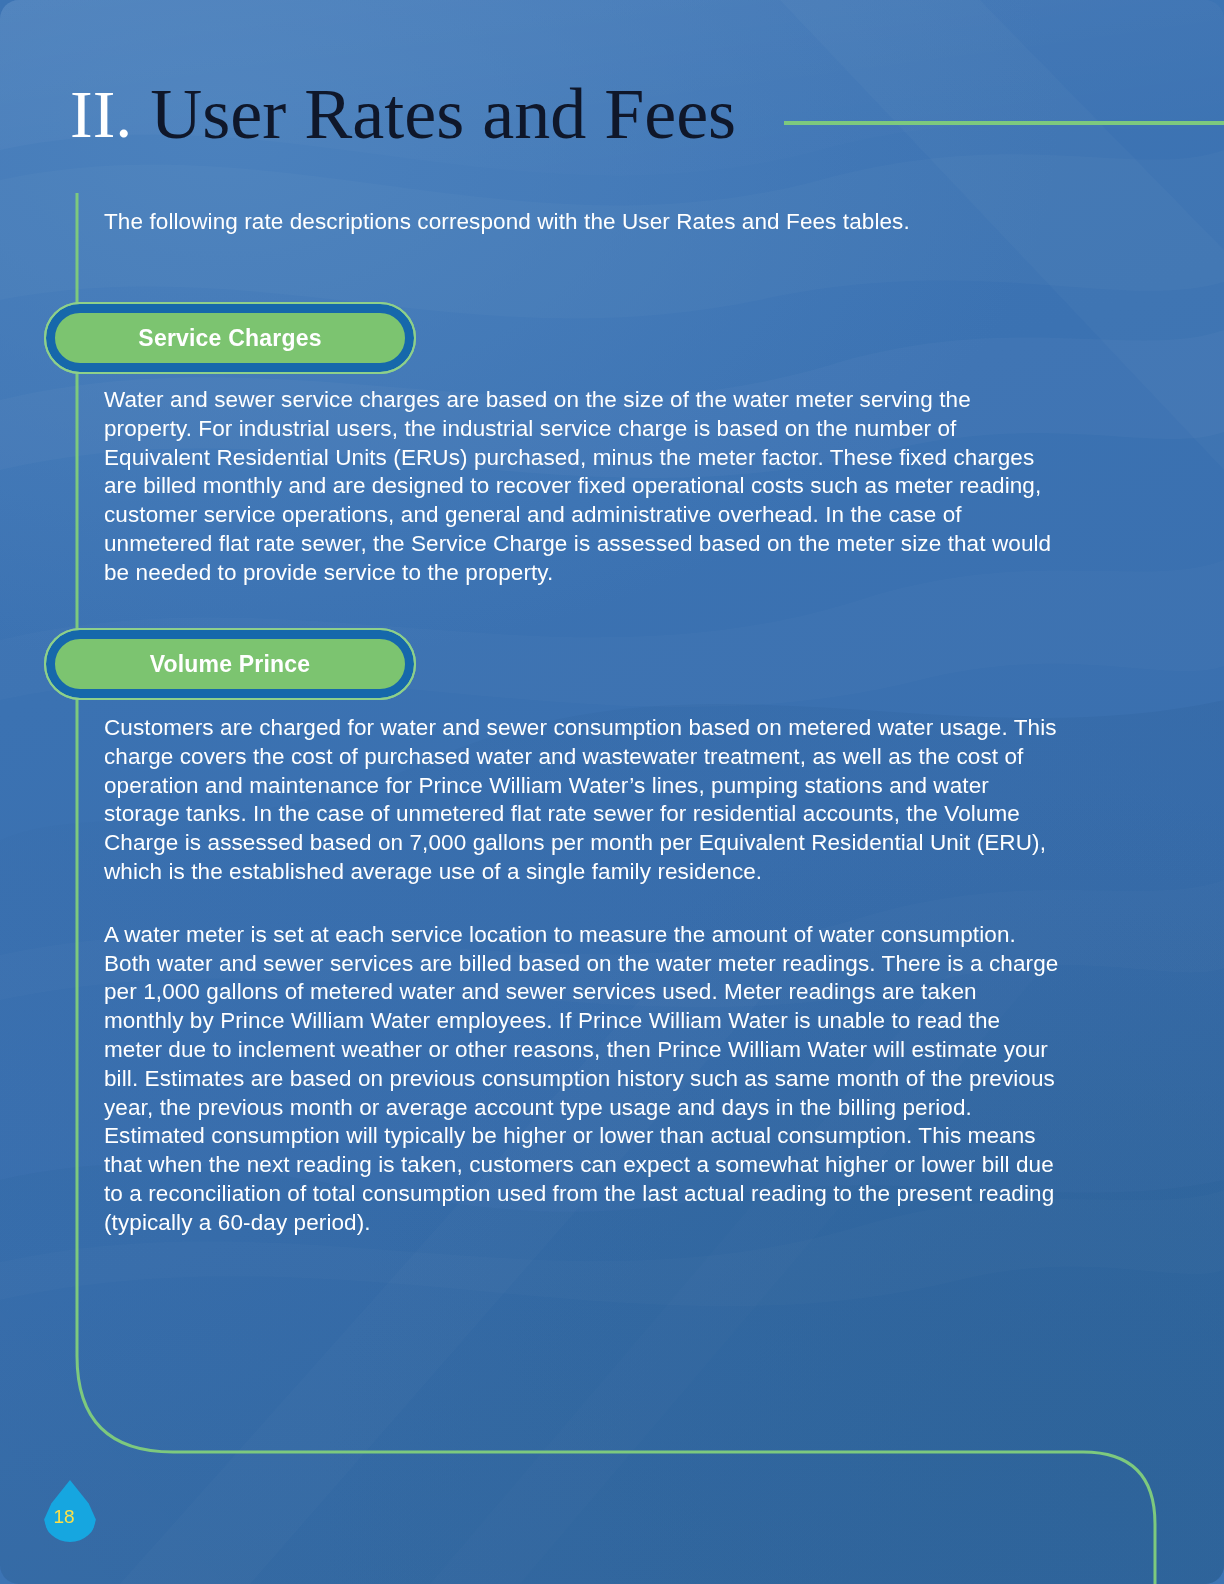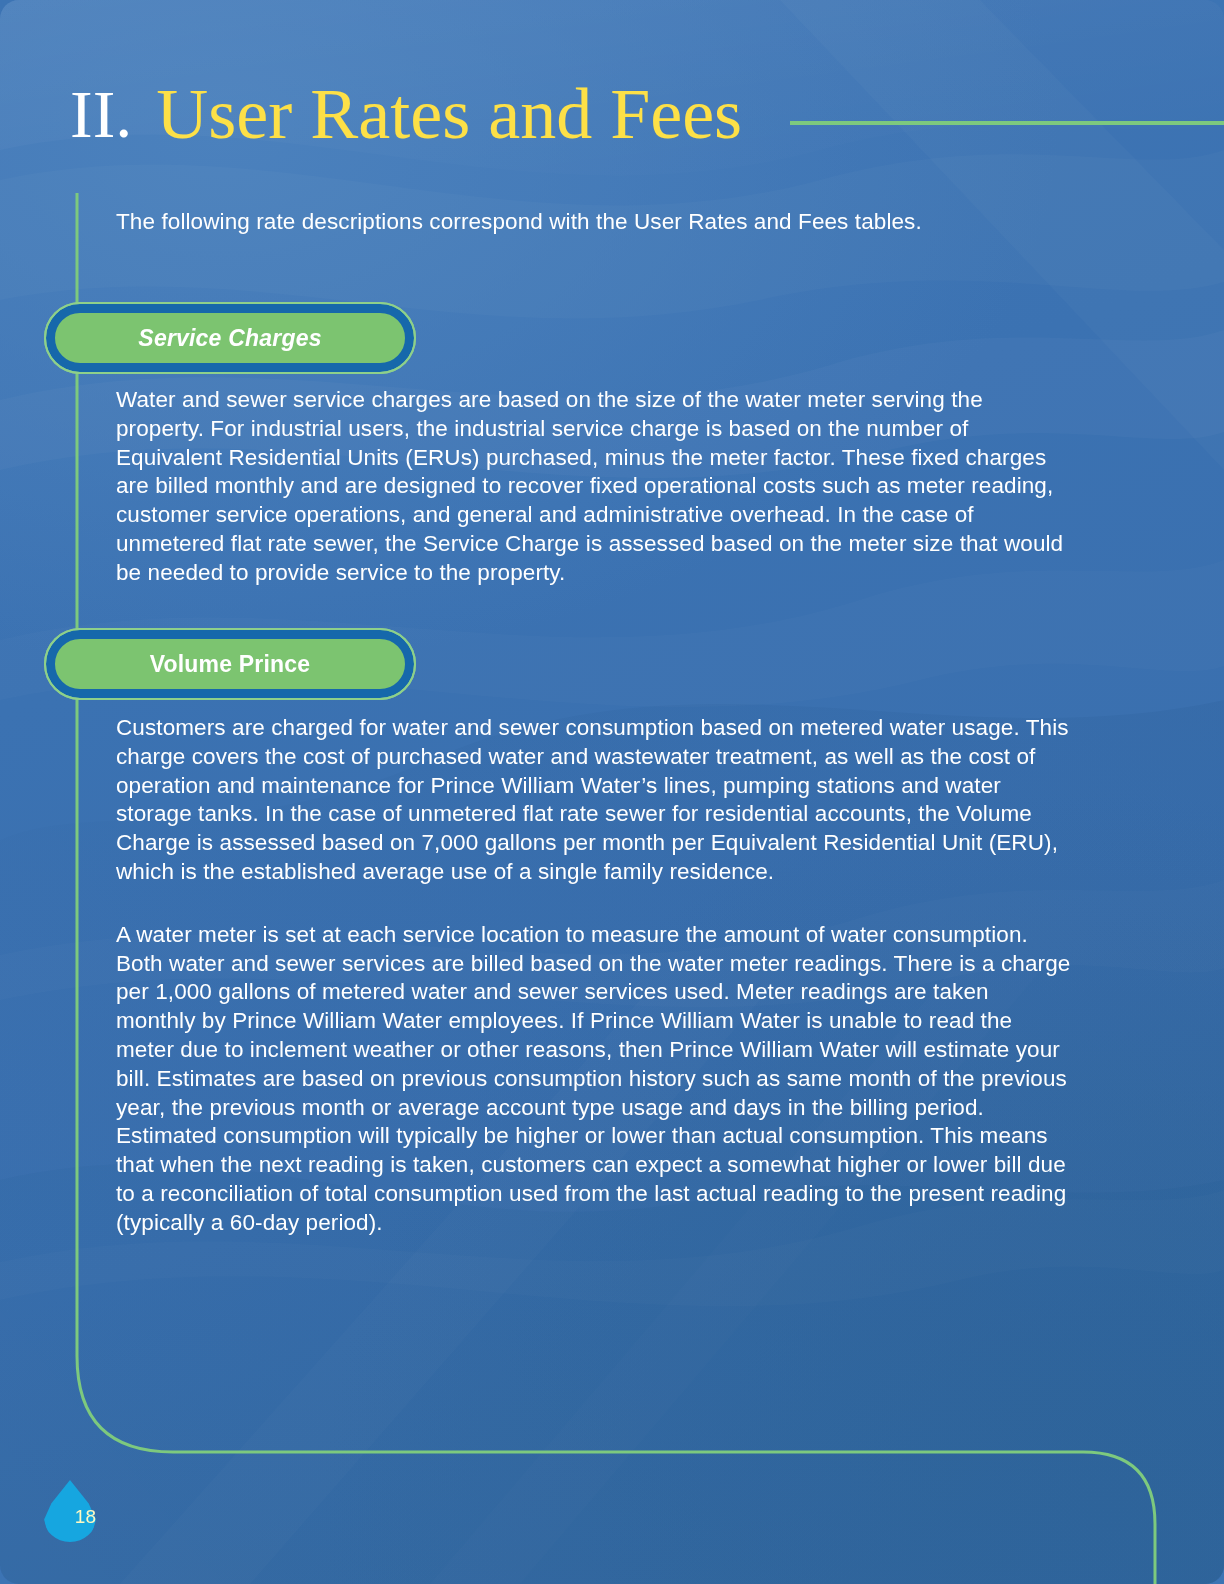--- a/index.html
+++ b/index.html
@@ -48,38 +48,38 @@
     font-family: "Liberation Serif", serif;
     font-size: 68px;
     color: #ffffff;
     letter-spacing: 0px;
     line-height: 1;
     font-weight: 400;
   }
   .title-text {
     font-family: "Liberation Serif", serif;
     font-size: 72px;
-    color: #fde047;
+    color: #0f172a;
     line-height: 1;
     font-weight: 400;
-    margin-left: 24px;
+    margin-left: 18px;
     white-space: nowrap;
   }
   .title-rule {
     flex: 1;
     height: 4px;
     background: #7dc97e;
     margin-left: 48px;
     margin-top: 18px;
   }
 
   
   .content {
     position: absolute;
-    left: 116px;
+    left: 104px;
     top: 208px;
     width: 948px;
   }
   p.body {
     color: #ffffff;
     font-size: 22.5px;
     line-height: 28.8px;
     margin: 0 0 0 0;
     letter-spacing: 0.1px;
     font-weight: 400;
@@ -123,24 +123,24 @@
   }
   .drop-shape {
     position: absolute;
     inset: 0;
     background: #16a6e0;
     border-radius: 50% 50% 50% 50% / 62% 62% 38% 38%;
     clip-path: polygon(50% 0%, 86% 38%, 100% 64%, 92% 88%, 68% 100%, 32% 100%, 8% 88%, 0% 64%, 14% 38%);
   }
   .drop-num {
     position: absolute;
-    left: 0; right: 0;
+    left: 0; right: 12px;
     top: 26px;
-    text-align: right;
-    color: #fef9c3;
+    text-align: center;
+    color: #fde047;
     font-size: 19px;
     font-weight: 400;
     font-family: "Liberation Sans", sans-serif;
   }
 </style>
 </head>
 <body>
 
 <div class="page">
 
@@ -177,21 +177,21 @@
   <div class="title-row">
     <span class="title-num">II.</span>
     <span class="title-text">User Rates and Fees</span>
     <span class="title-rule"></span>
   </div>
 
   <div class="content" style="top:208px;">
     <p class="body">The following rate descriptions correspond with the User Rates and Fees tables.</p>
   </div>
 
-  <div class="pill-wrap" style="top:304px;font-style:italic;">
+  <div class="pill-wrap" style="top:304px;">
     <div class="pill">
       <span class="pill-label">Service Charges</span>
     </div>
   </div>
 
   <div class="content" style="top:386px; width:948px;">
     <p class="body">Water and sewer service charges are based on the size of the water meter serving the property. For industrial users, the industrial service charge is based on the number of Equivalent Residential Units (ERUs) purchased, minus the meter factor. These fixed charges are billed monthly and are designed to recover fixed operational costs such as meter reading, customer service operations, and general and administrative overhead. In the case of unmetered flat rate sewer, the Service Charge is assessed based on the meter size that would be needed to provide service to the property.</p>
   </div>
 
   <div class="pill-wrap" style="top:630px;">

